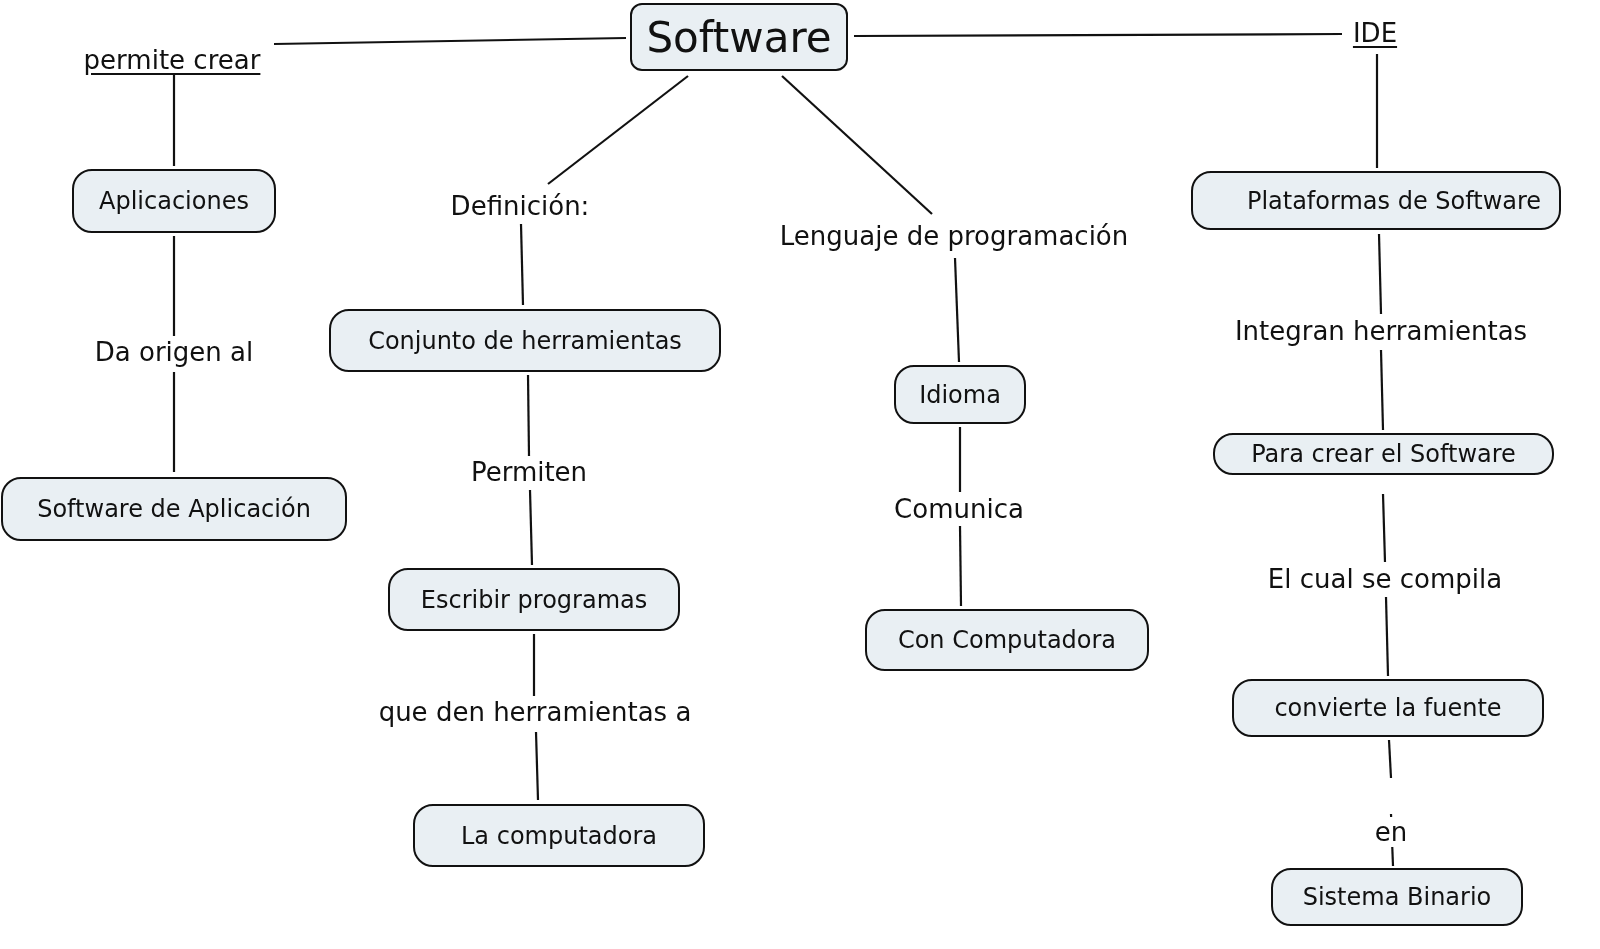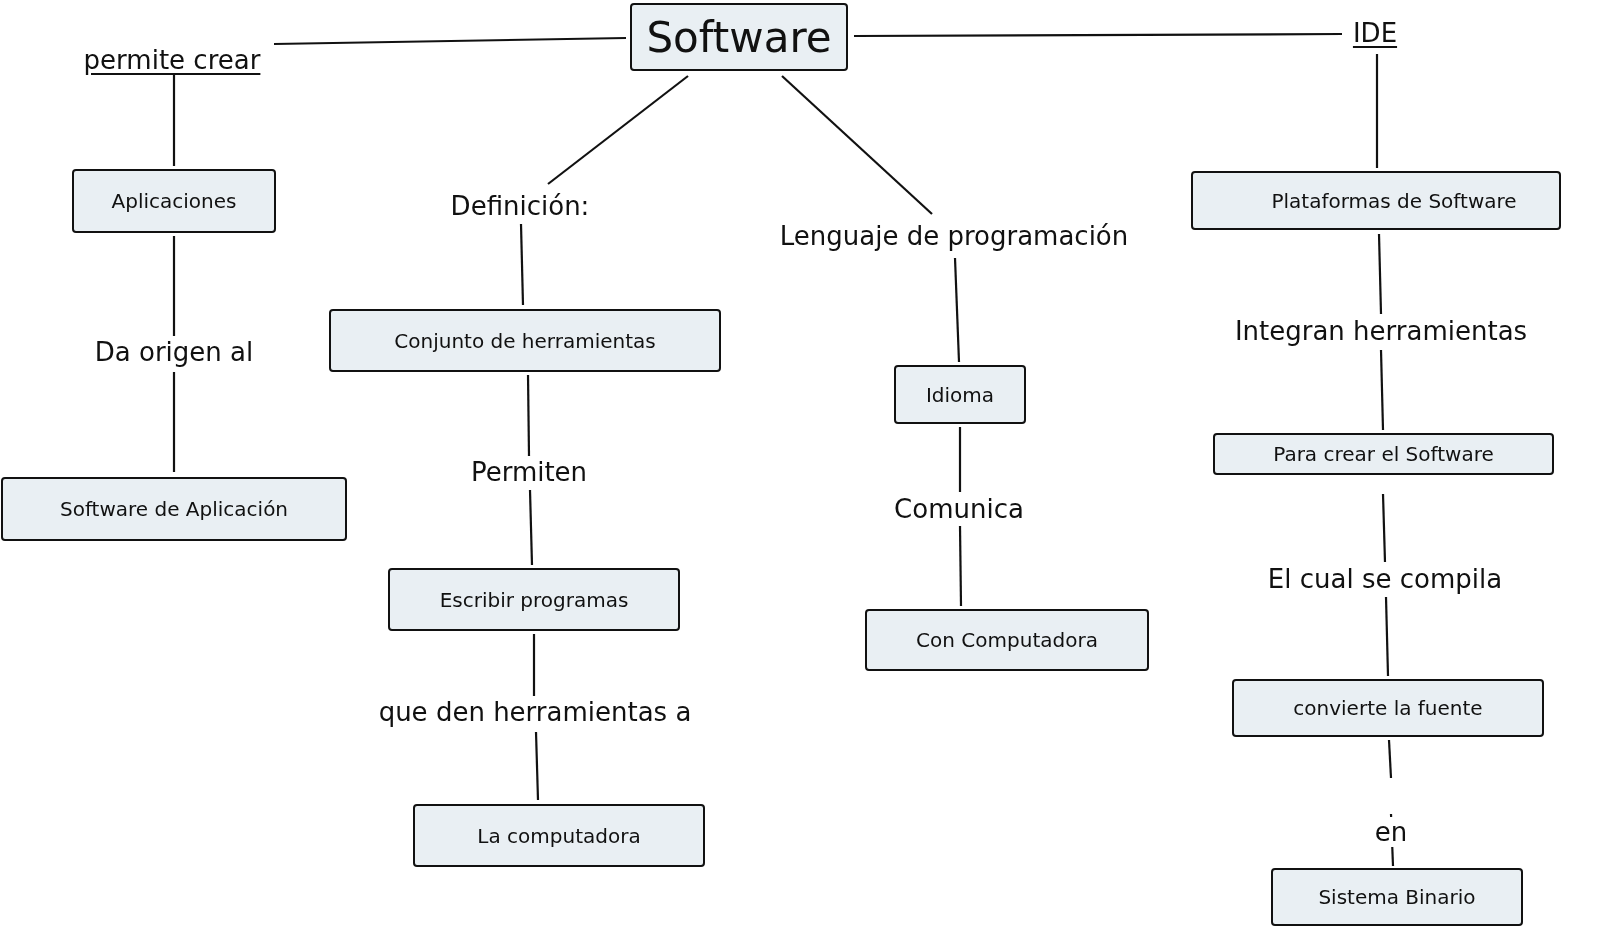--- a/index.html
+++ b/index.html
@@ -1,24 +1,24 @@
 <!DOCTYPE html>
 <html><head>
 <meta charset="utf-8">
 <style>
   html, body { margin:0; padding:0; background:#ffffff; }
   body { width:1600px; height:949px; position:relative; overflow:hidden;
          font-family:"DejaVu Sans","Liberation Sans",sans-serif; color:#111; }
   svg.links { position:absolute; left:0; top:0; width:1600px; height:949px; }
   svg.links line { stroke:#111; stroke-width:2.2; }
   .node { position:absolute; box-sizing:border-box; background:#e9eff3;
-          border:2px solid #111; border-radius:4px; display:flex;
+          border:2px solid #111; border-radius:20px; display:flex;
           align-items:center; justify-content:center; white-space:nowrap;
-          font-size:20px; cursor:pointer; }
-  .node.root { font-size:42px; border-radius:4px; }
+          font-size:24px; cursor:pointer; }
+  .node.root { font-size:42px; border-radius:12px; }
   .label { position:absolute; white-space:nowrap; font-size:26px;
            transform:translate(-50%,-50%); background:#fff; padding:0 2px; }
   .label.link { text-decoration:underline; text-underline-offset:4px; cursor:pointer; }
 </style>
 </head>
 <body>
 
 <svg class="links">
 
   <line x1="626" y1="38" x2="274" y2="44"></line>

